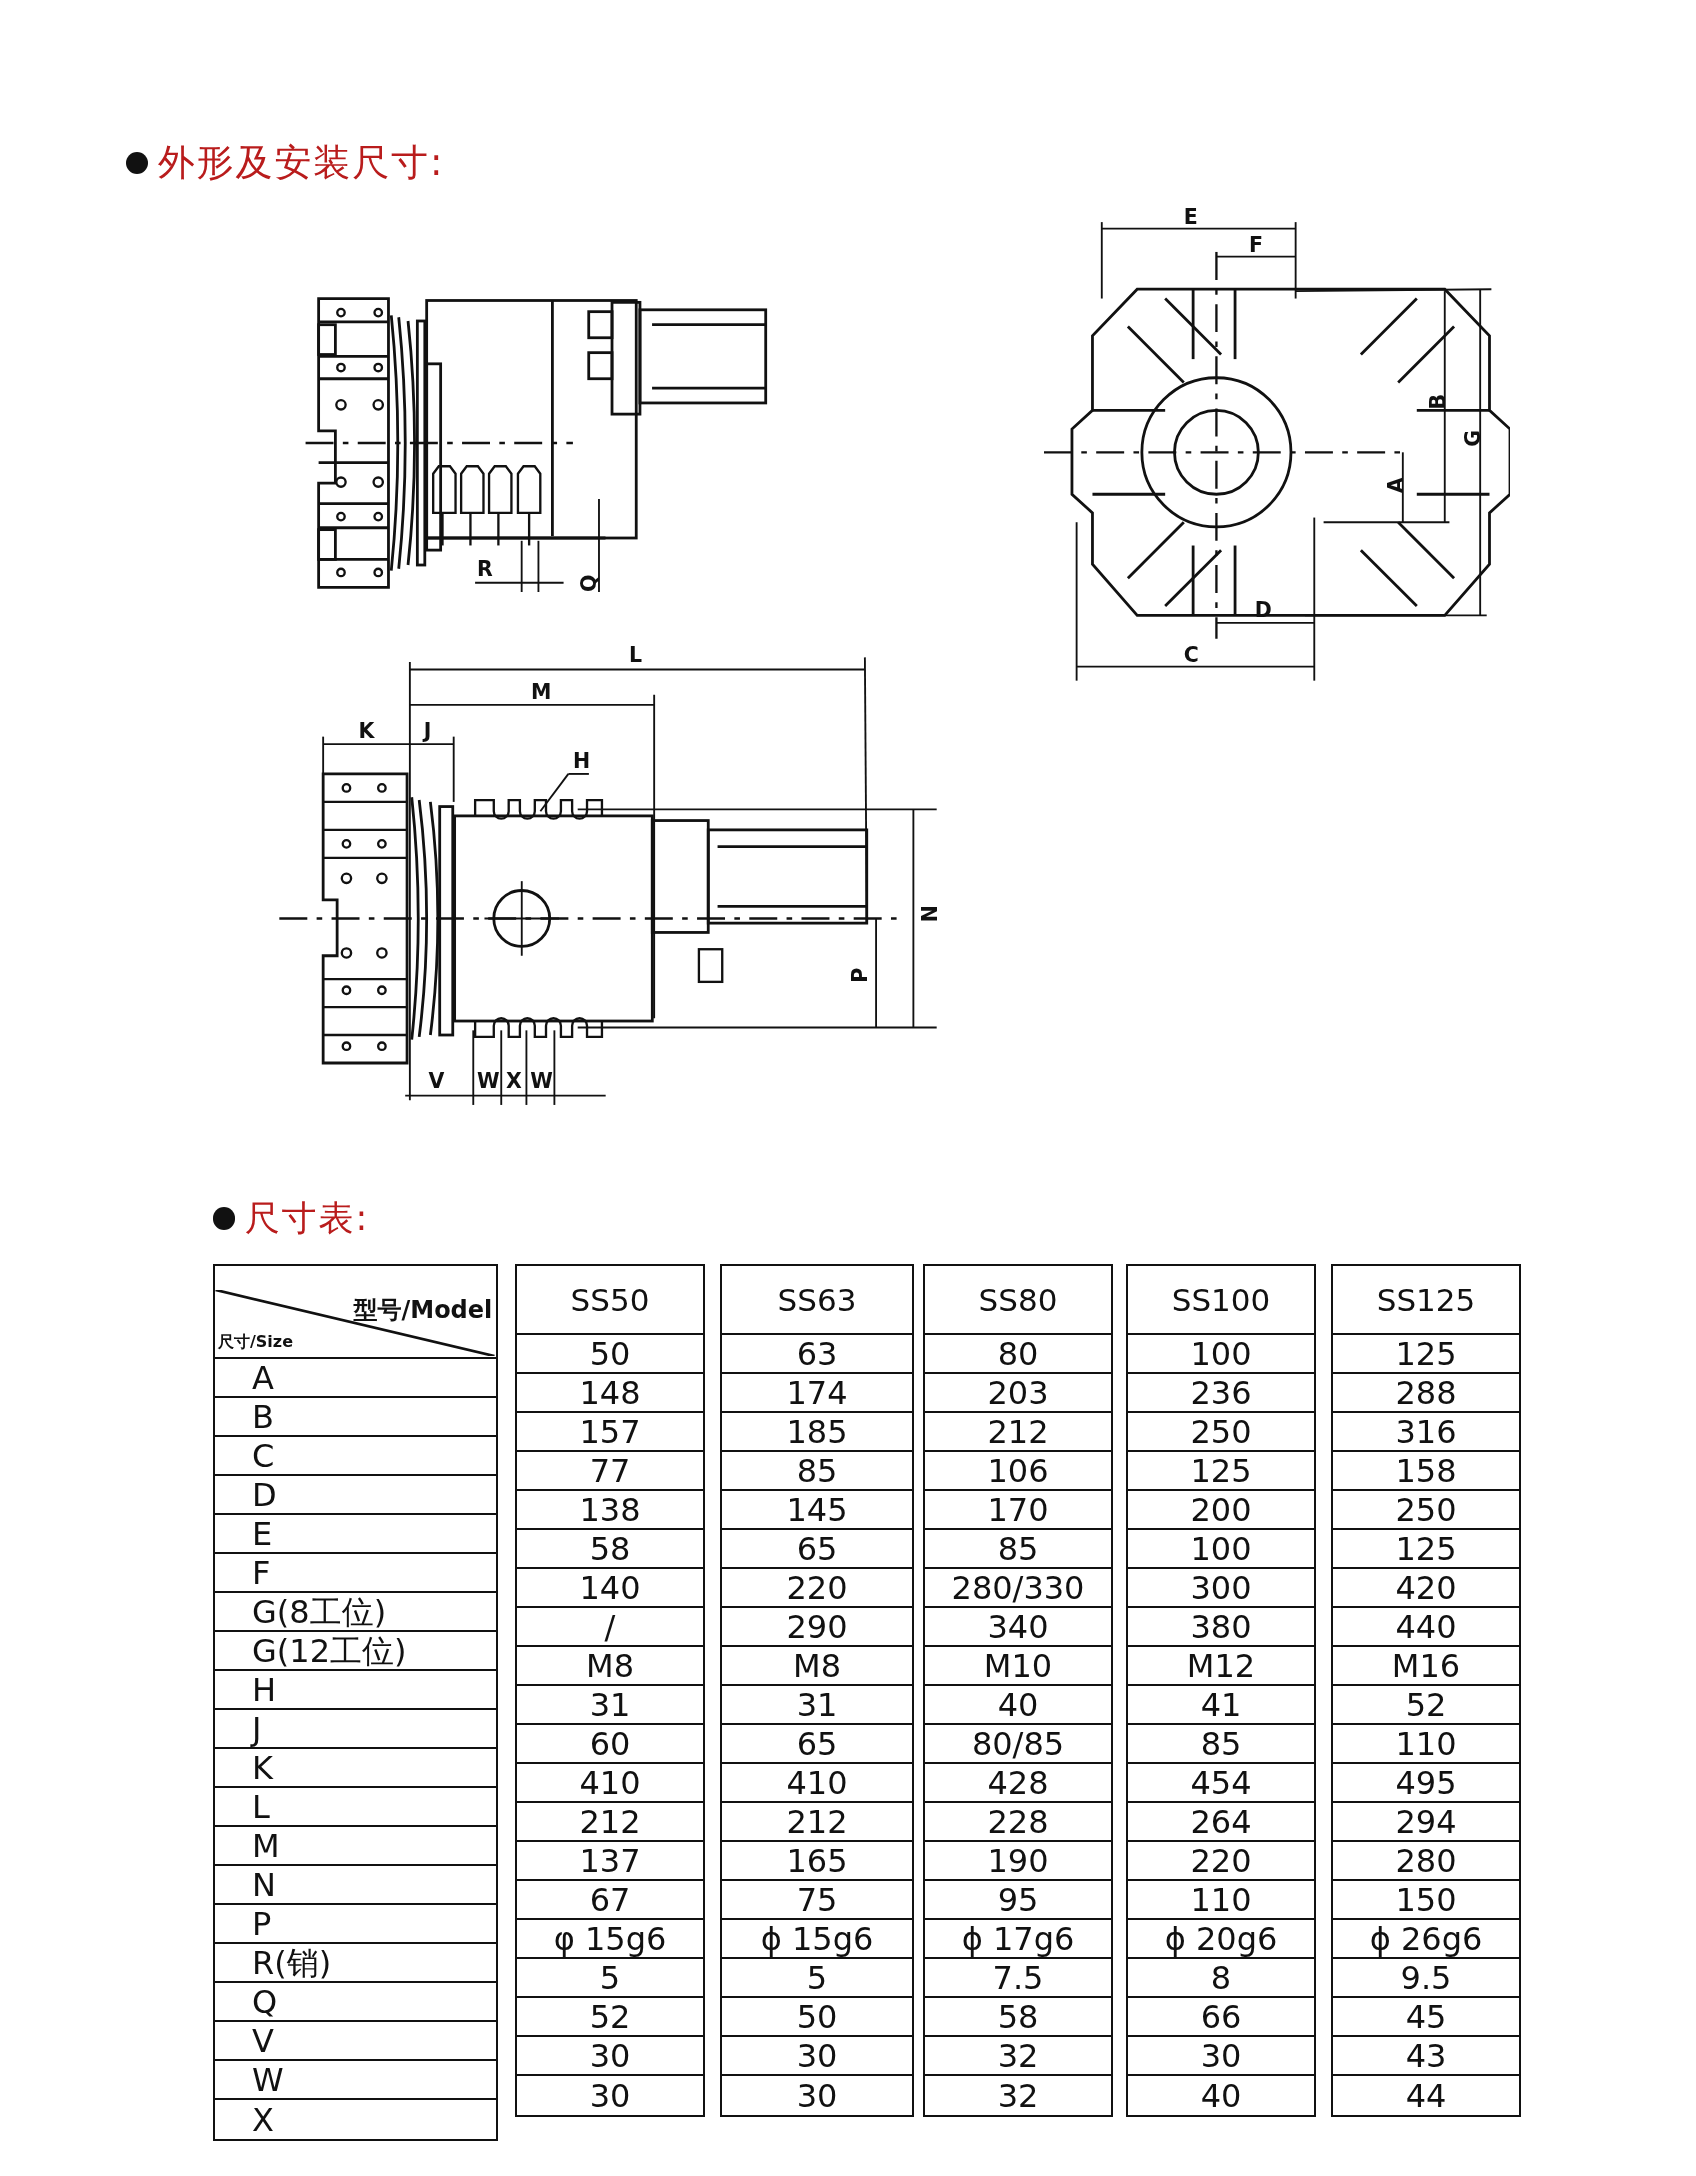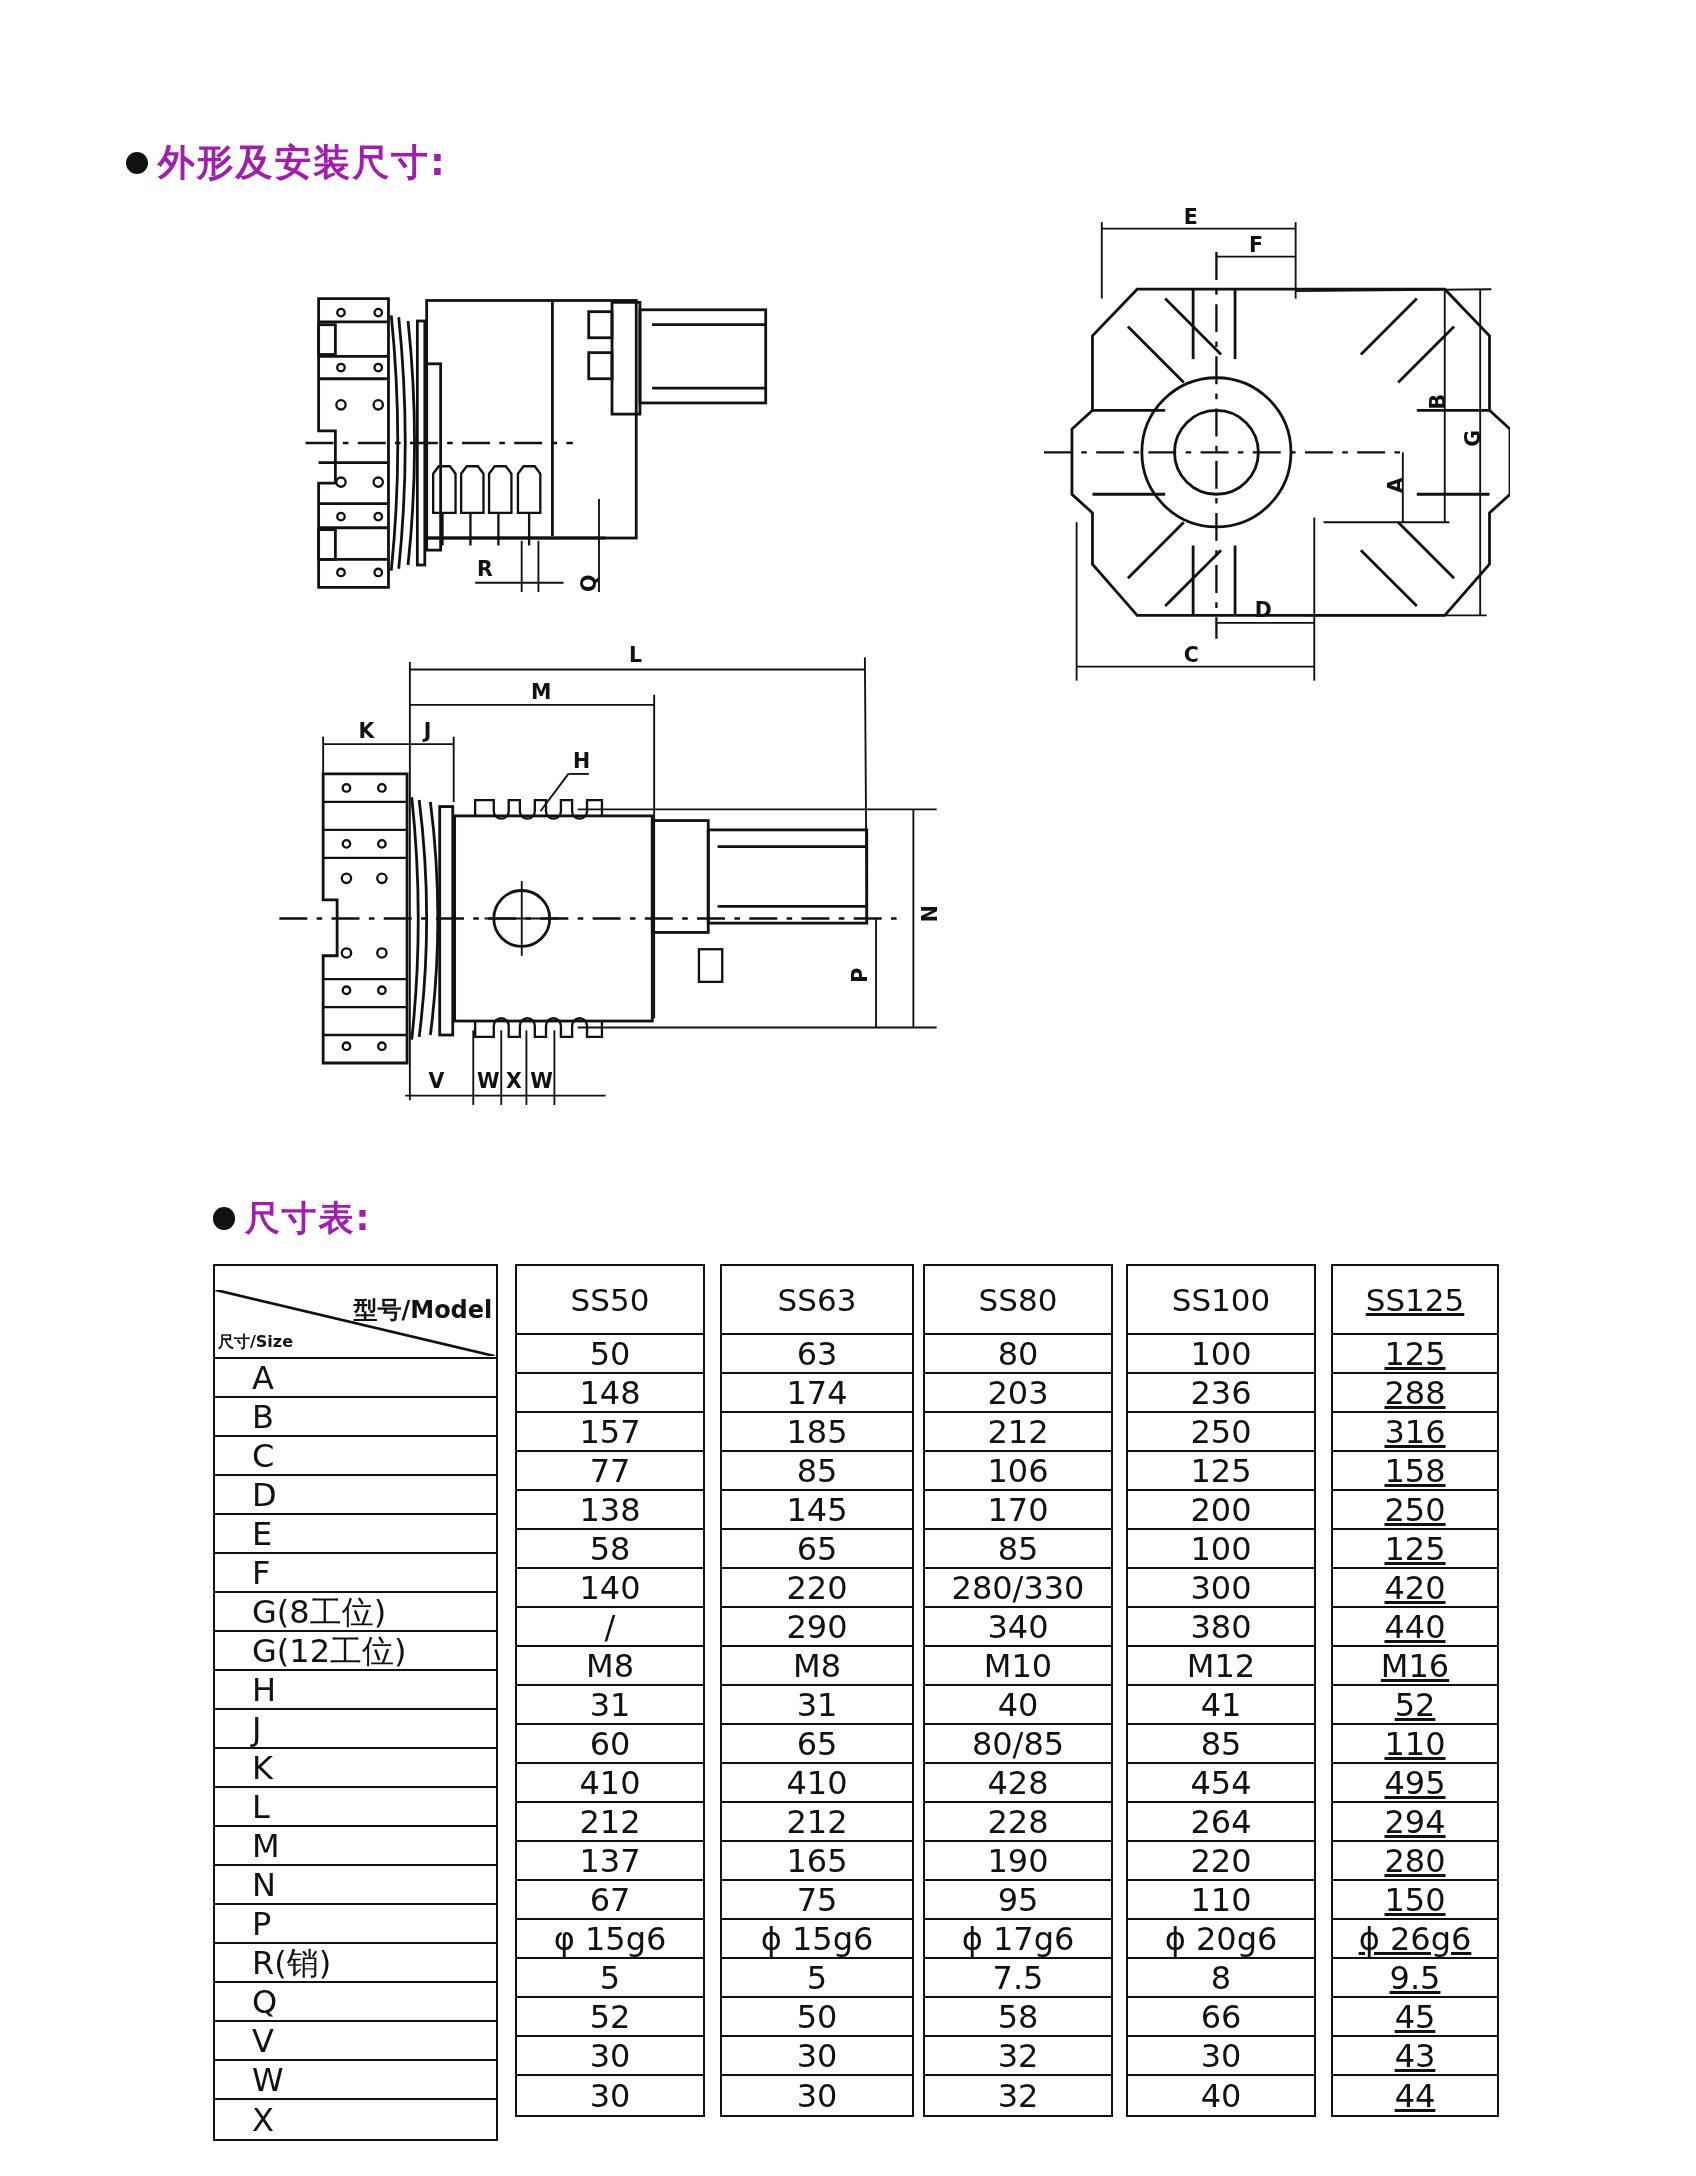--- a/index.html
+++ b/index.html
@@ -1,18 +1,18 @@
 <!DOCTYPE html>
 <html style="font-size:15px"><head>
 <meta charset="utf-8">
 <style>
   html, body { margin: 0; padding: 0; background: #ffffff; }
   body { width: 1697px; height: 2177px; position: relative; overflow: hidden;
          font-family: "DejaVu Sans", "Liberation Sans", sans-serif; color: #111; }
-  .heading { position: absolute; display: flex; align-items: center; font-weight: bold; color: #a21caf; }
+  .heading { position: absolute; display: flex; align-items: center; font-weight: normal; color: #b91c1c; }
   .heading .dot { width: 22.4px; height: 22.4px; border-radius: 50%; background: #111; margin-right: 9.3px; }
   .heading .txt { font-size: 37px; letter-spacing: 1.9px; }
   #h1 { left: 126px; top: 138px; }
   #h2 { left: 213px; top: 1195px; }
   #h2 .txt { font-size: 35px; }
   .drawing { position: absolute; }
   .drawing svg { display: block; }
   .dim { font-family: "DejaVu Sans", sans-serif; font-weight: bold; font-size: 22px; fill: #111; }
 
   .tcol { position: absolute; top: 1264px; border: 2.8px solid #111; box-sizing: border-box; background: #fff; }
@@ -361,21 +361,21 @@
       <div class="cell">454</div>
       <div class="cell">264</div>
       <div class="cell">220</div>
       <div class="cell">110</div>
       <div class="cell">ϕ 20g6</div>
       <div class="cell">8</div>
       <div class="cell">66</div>
       <div class="cell">30</div>
       <div class="cell">40</div>
     </div>
-    <div class="tcol" style="left: 1331px; width: 168px; text-decoration: underline;">
+    <div class="tcol" style="left: 1331px; width: 190px;">
       <div class="hdr">SS125</div>
       <div class="cell">125</div>
       <div class="cell">288</div>
       <div class="cell">316</div>
       <div class="cell">158</div>
       <div class="cell">250</div>
       <div class="cell">125</div>
       <div class="cell">420</div>
       <div class="cell">440</div>
       <div class="cell">M16</div>

